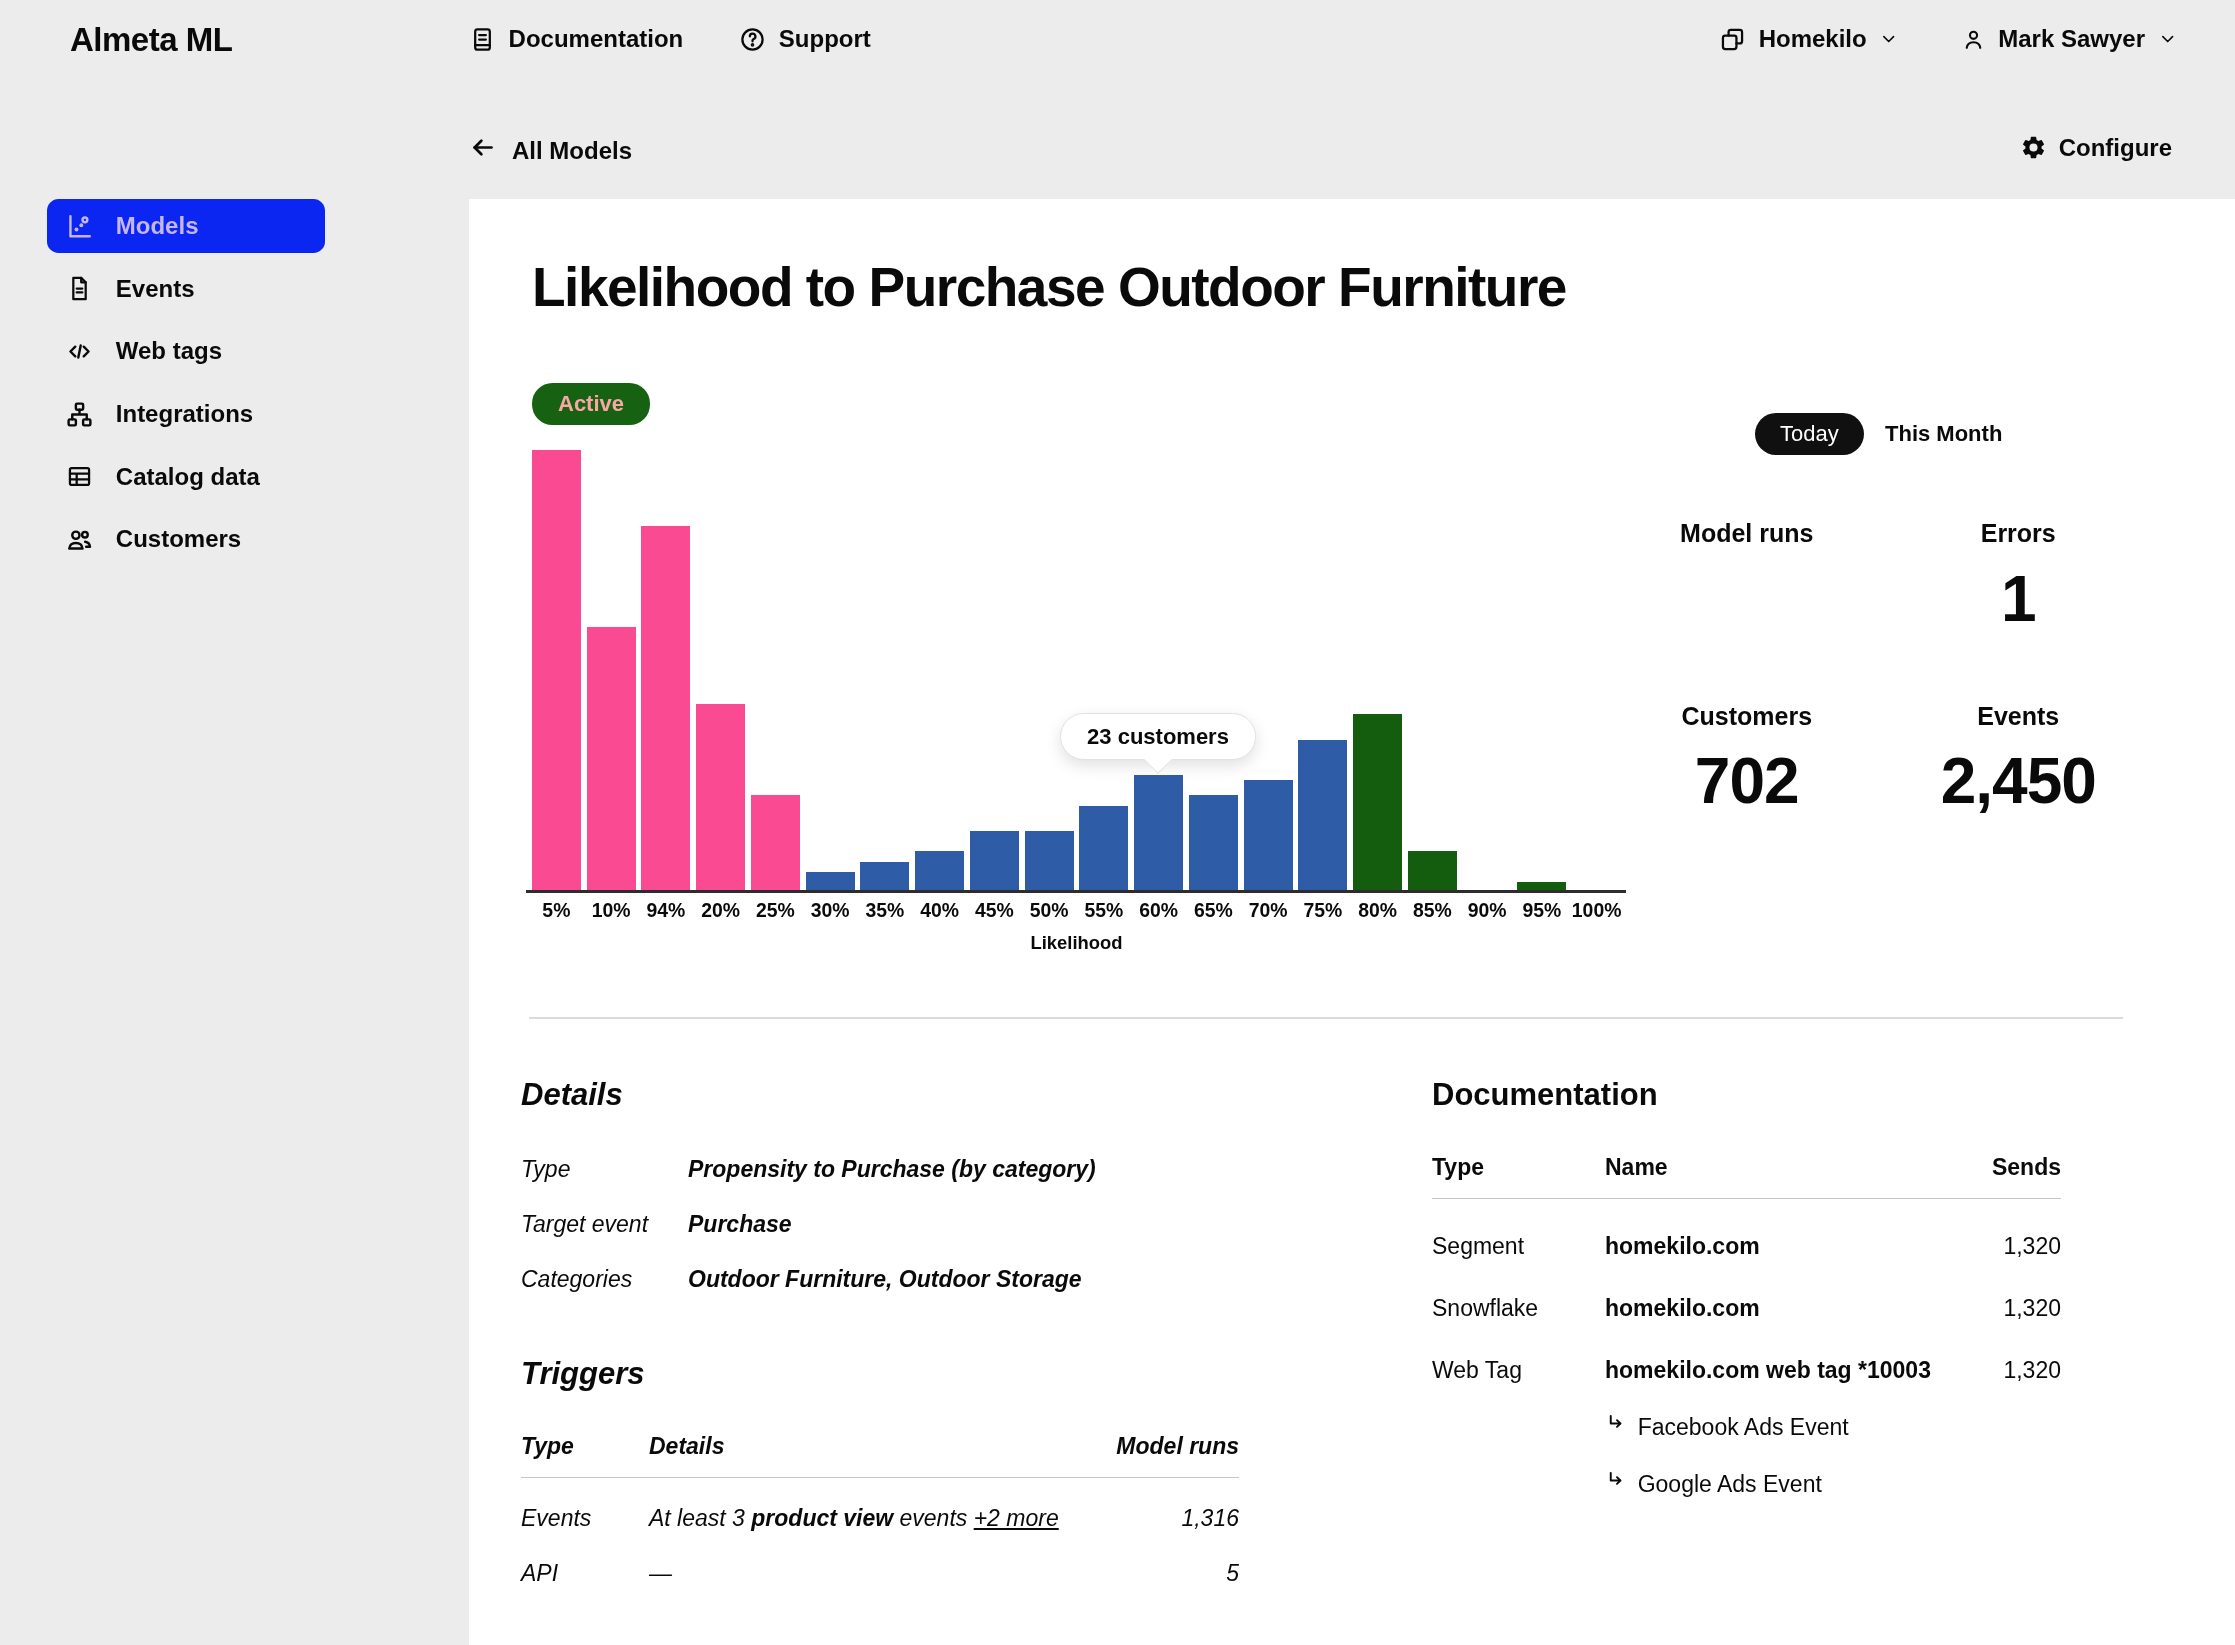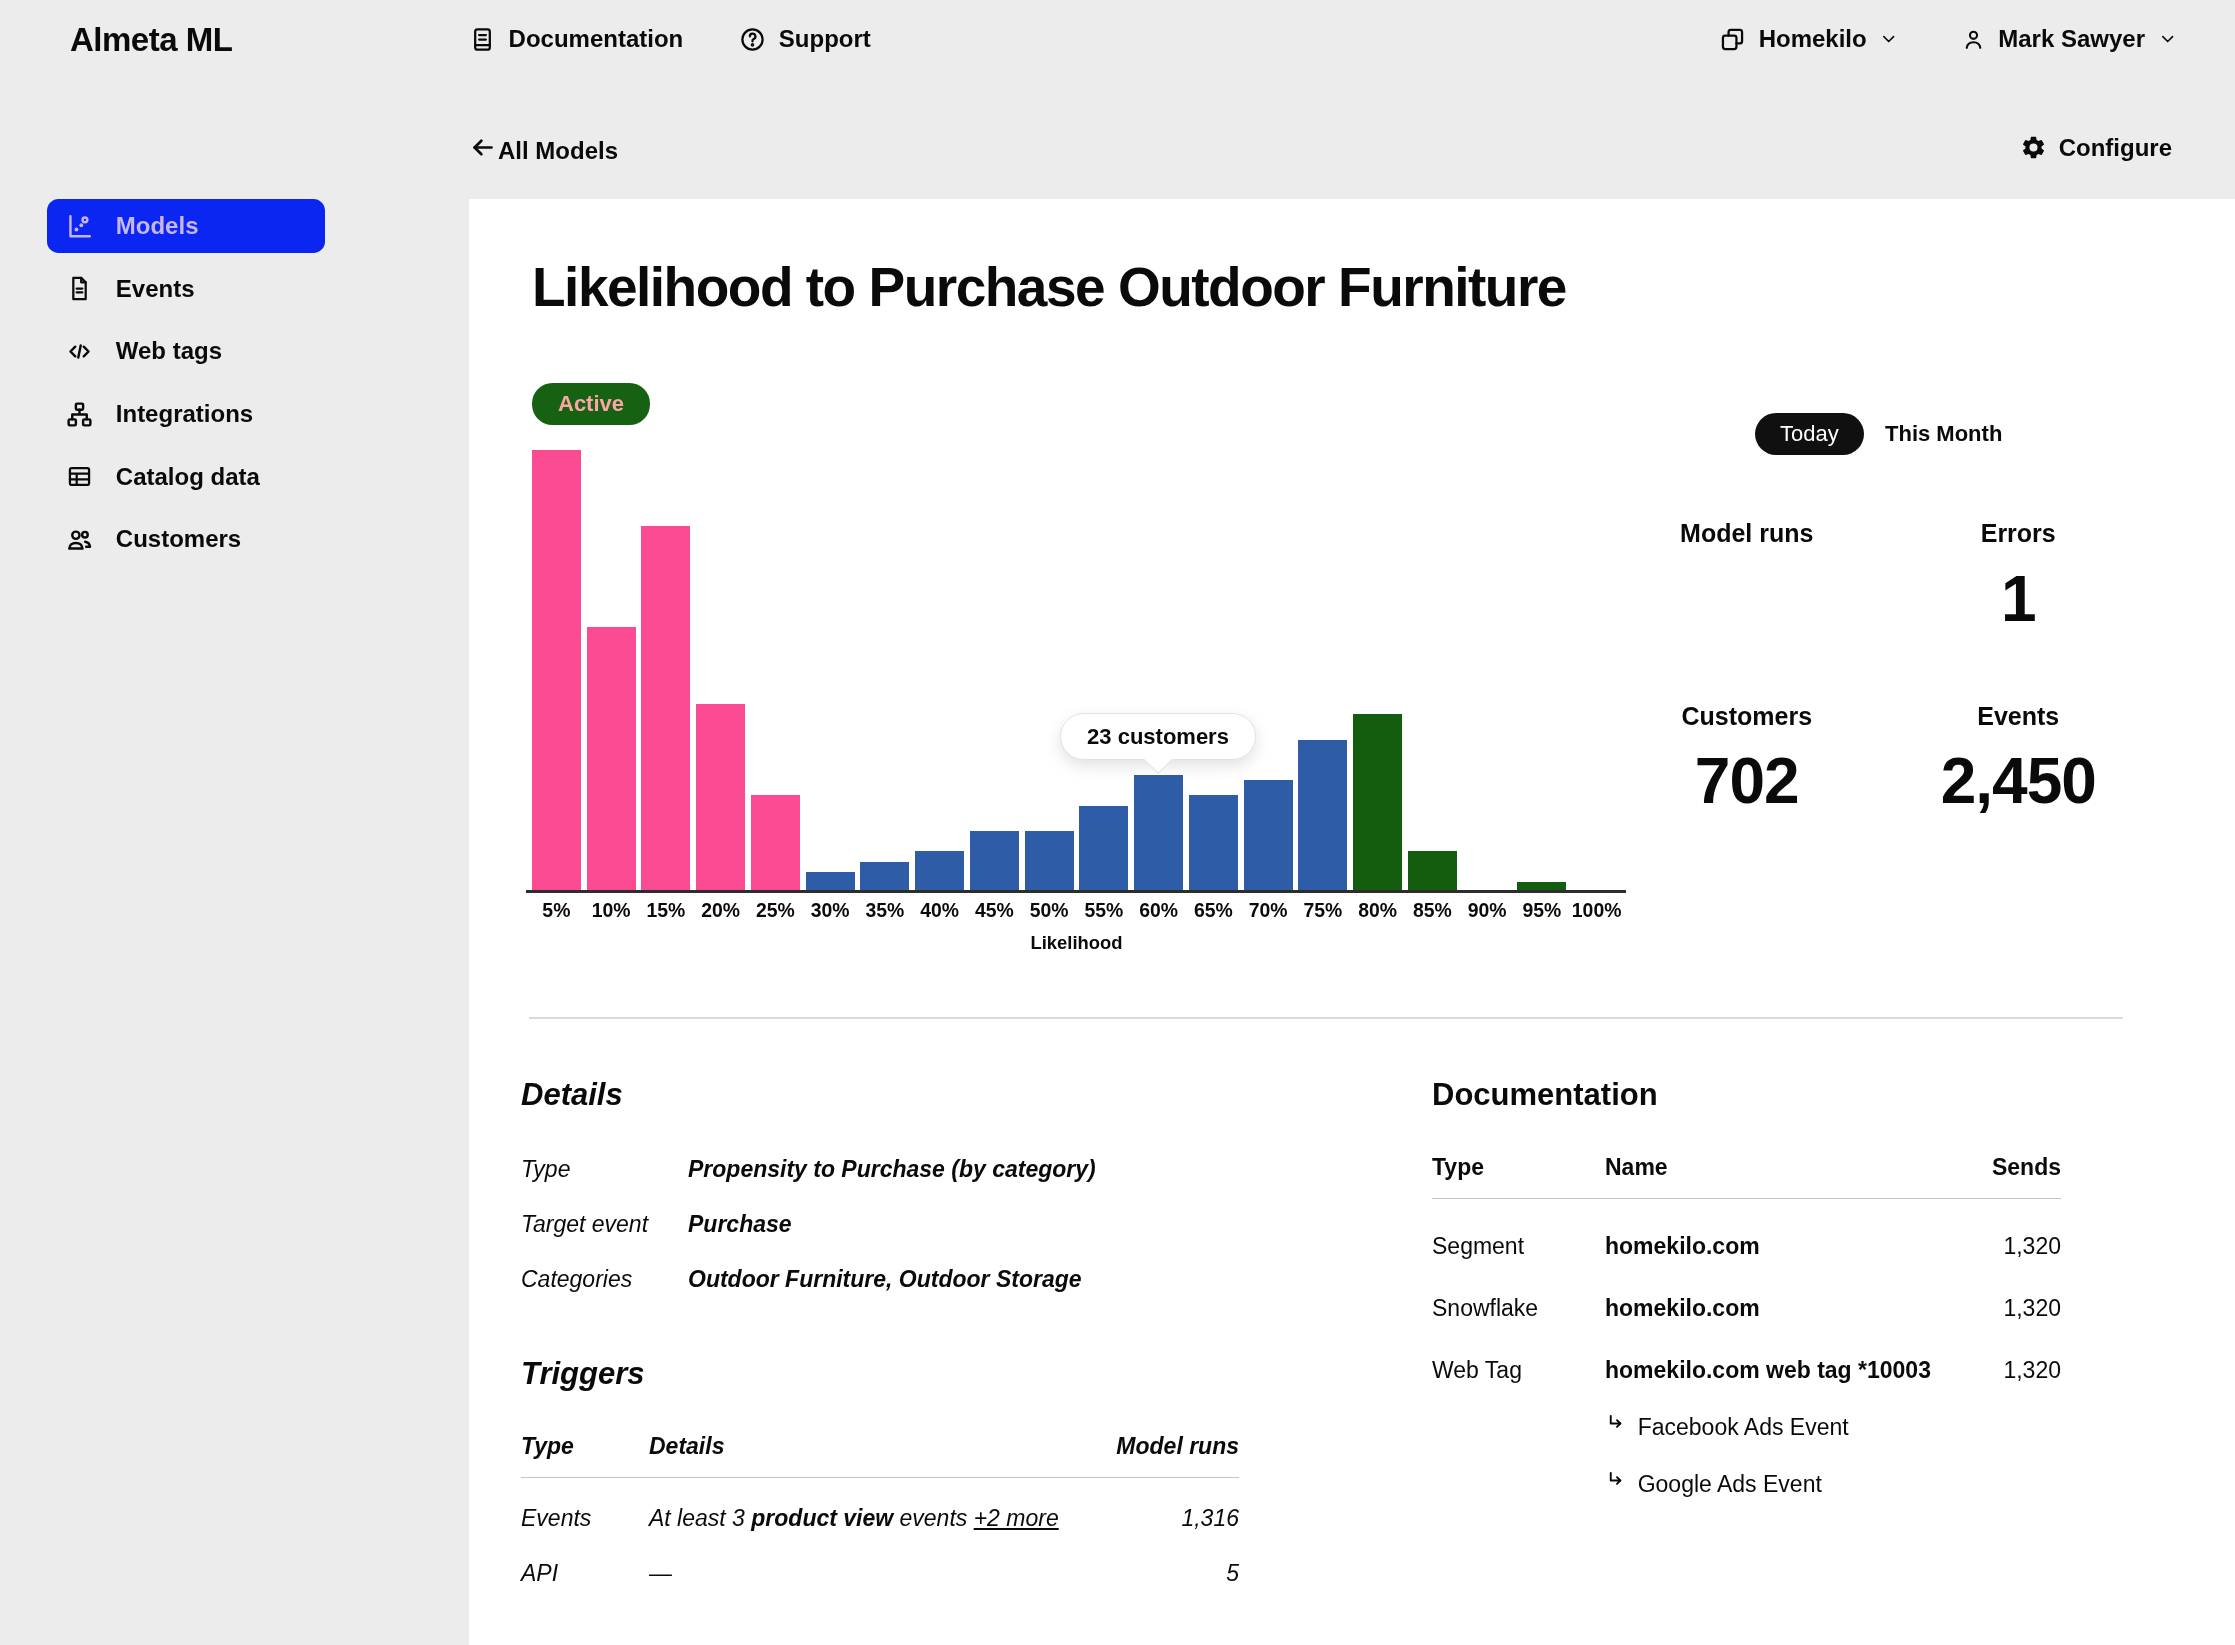--- a/index.html
+++ b/index.html
@@ -23,21 +23,21 @@
   .sidebar { position: absolute; left: 47px; top: 199px; width: 278px; }
   .side-item {
     display: flex; align-items: center; height: 54px; padding-left: 16.5px;
     border-radius: 11.6px; margin-bottom: 8.7px; font-size: 24px; font-weight: 600;
     cursor: pointer; color: #0A0A0A;
   }
   .side-item .s-icon { width: 31px; height: 31px; margin-right: 21.3px; display: flex; align-items: center; justify-content: center; }
   .side-item.active { background: var(--accent); color: #c4b5fd; text-align: right; }
 
   
-  .back-link { position: absolute; left: 469px; top: 134px; display: flex; align-items: center; gap: 2px; font-size: 24px; font-weight: 700; cursor: pointer; }
+  .back-link { position: absolute; left: 469px; top: 134px; display: flex; align-items: center; gap: 16px; font-size: 24px; font-weight: 700; cursor: pointer; }
   .configure { position: absolute; right: 64px; top: 134px; display: flex; align-items: flex-start; gap: 11.6px; font-size: 24px; font-weight: 700; cursor: pointer; }
 
   
   .card { position: absolute; left: 469px; top: 199px; width: 1826px; height: 1447px; background: #fff; }
   .model-title { position: absolute; left: 63px; top: 56px; font-size: 55px; font-weight: 800; letter-spacing: -1.5px; white-space: nowrap; }
   .status-badge {
     position: absolute; left: 63px; top: 147px; display: inline-block;
     padding: 7.8px 26px; border-radius: 20.4px; color: #fca5a5; font-size: 22px; font-weight: 600; margin-top: 37px;
   }
 
@@ -297,21 +297,21 @@
           <div class="slot">
             <div class="bar" style="height: 0px; background: rgb(21, 93, 14);"></div>
           </div>
         </div>
       <div class="tooltip" id="tooltip" style="left: 629px; top: 287px;">23 customers</div>
     </div>
     <div class="axis-line"></div>
     <div class="ticks" id="ticks">
         <div class="tick">5%</div>
         <div class="tick">10%</div>
-        <div class="tick">15%</div>
+        <div class="tick">94%</div>
         <div class="tick">20%</div>
         <div class="tick">25%</div>
         <div class="tick">30%</div>
         <div class="tick">35%</div>
         <div class="tick">40%</div>
         <div class="tick">45%</div>
         <div class="tick">50%</div>
         <div class="tick">55%</div>
         <div class="tick">60%</div>
         <div class="tick">65%</div>

